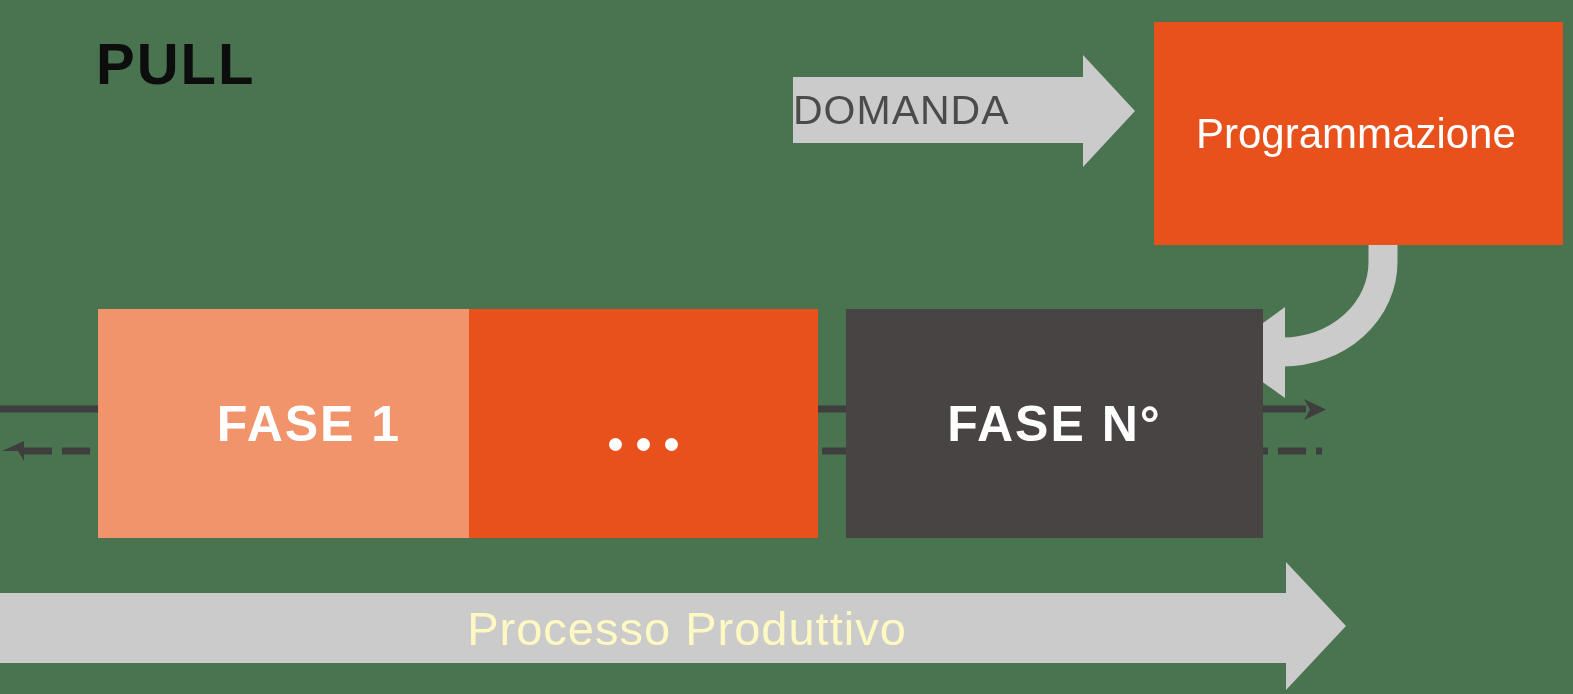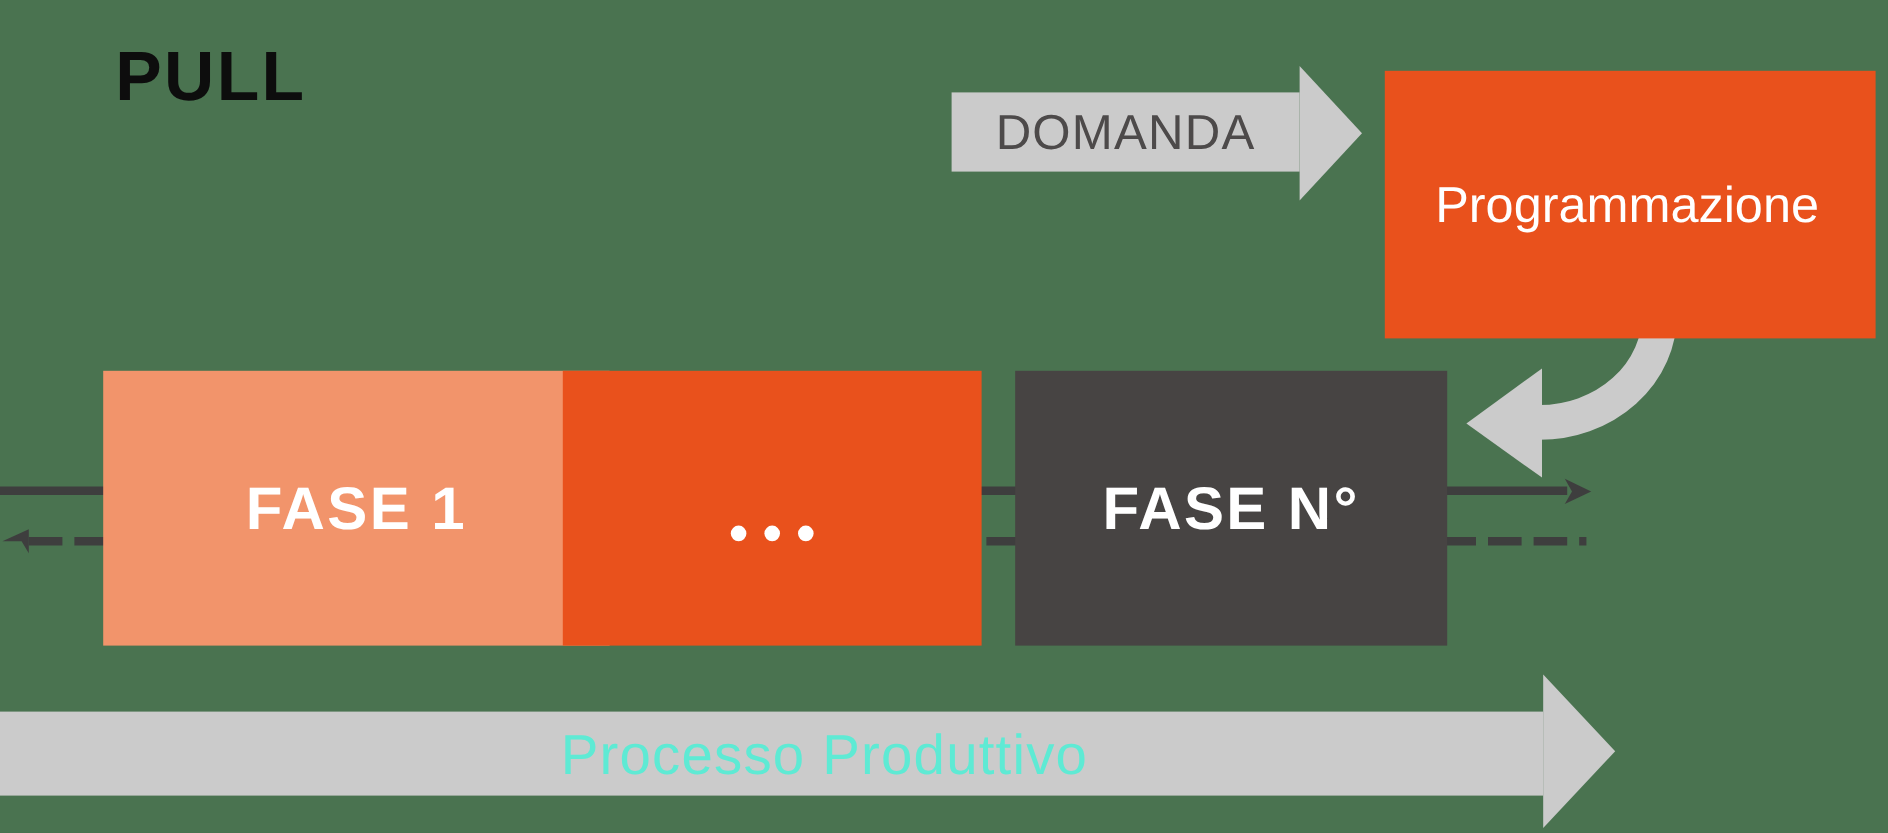--- a/index.html
+++ b/index.html
@@ -27,21 +27,21 @@
     font-weight: bold;
     letter-spacing: 2px;
     color: #0D0D0D;
   }
   
   .demand-body {
     position: absolute;
     left: 793px; top: 77px;
     width: 290px; height: 66px;
     background: #CBCBCB;
-    display: flex; align-items: center; justify-content: center;
+    display: flex; align-items: center; 
   }
   .demand-label {
     font-size: 41px;
     color: #4D4A4A;
     letter-spacing: 1px;
     white-space: nowrap;
   }
   .demand-head {
     position: absolute;
     left: 1083px; top: 55px;
@@ -58,33 +58,32 @@
     background: #E9511C;
     color: #FFFFFF;
     display: flex;
     flex-direction: column;
     justify-content: center;
     padding-left: 42px;
     box-sizing: border-box;
     font-size: 42px;
     line-height: 50px;
     z-index: 2;
-    margin-top: 37px;
   }
   
   .phase {
     position: absolute;
     top: 309px;
     height: 229px;
     display: flex; align-items: center; justify-content: center;
     z-index: 2;
   }
-  .phase-1 { left: 86px;  width: 422px; background: #F2946B; }
+  .phase-1 { left: 98px;  width: 422px; background: #F2946B; }
   .phase-2 { left: 469px; width: 349px; background: #E9511C; }
-  .phase-3 { left: 846px; width: 360px; background: #474443; text-align: center; }
+  .phase-3 { left: 846px; width: 417px; background: #474443; text-align: center; }
   .phase-label {
     color: #FFFFFF;
     font-size: 50px;
     font-weight: bold;
     letter-spacing: 2px;
     white-space: nowrap;
   }
   .dots {
     display: flex;
     gap: 15px;
@@ -111,21 +110,21 @@
     border-left: 60px solid #CBCBCB;
   }
   .process-label-wrap {
     position: absolute;
     left: 0; top: 593px;
     width: 1330px; height: 70px;
     display: flex; align-items: center; justify-content: center;
   }
   .process-label {
     font-size: 47px;
-    color: #5eead4;
+    color: #fef9c3;
     letter-spacing: 1px;
     white-space: nowrap;
     margin-left: 44px;
   }
 </style>
 </head>
 <body>
 
 <div class="canvas">
 

